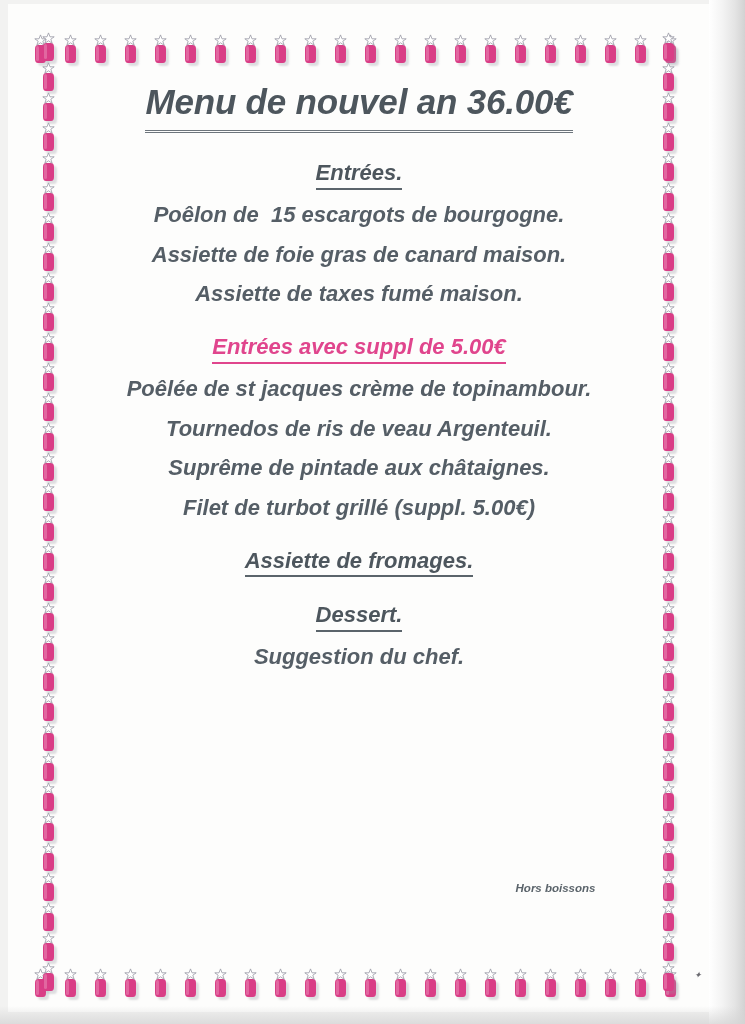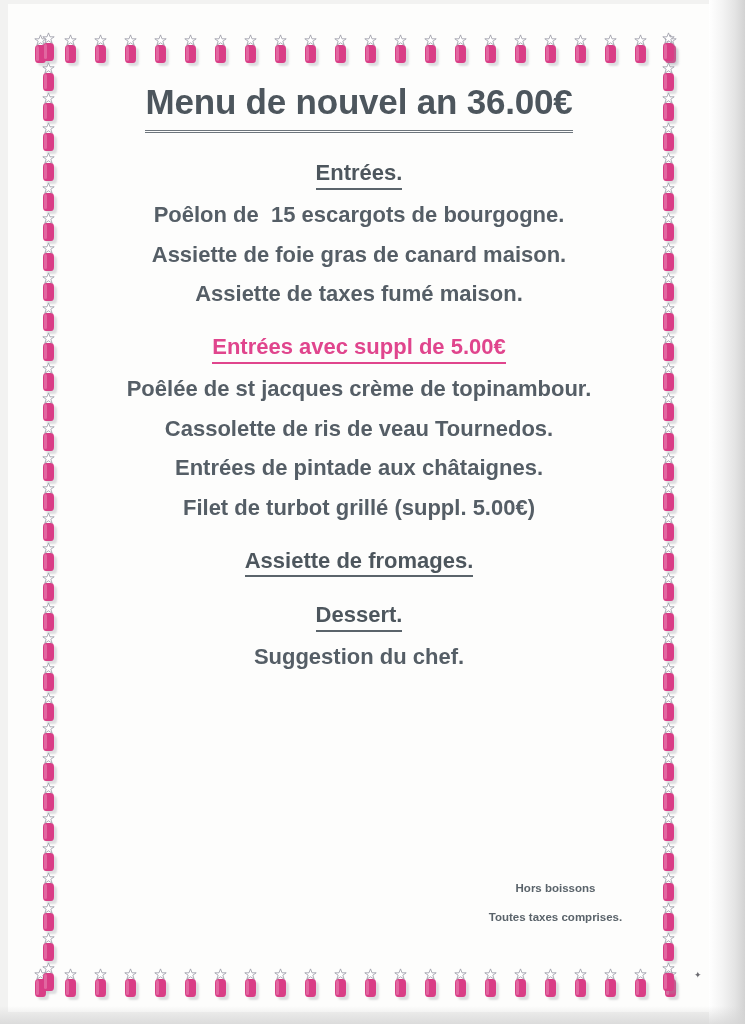--- a/index.html
+++ b/index.html
@@ -40,20 +40,21 @@
   }
 
   
   .page {
     position: absolute;
     left: 8px;
     top: 4px;
     width: 702px;
     height: 1008px;
     background: #fdfdfc;
+    font-style: italic;
   }
 
   
   .border-strip {
     position: absolute;
     pointer-events: none;
   }
   .border-top    { left: 22px;  top: 28px;   width: 658px; height: 34px; }
   .border-bottom { left: 22px;  top: 962px;  width: 658px; height: 34px; }
   .border-left   { left: 26px;  top: 28px;   width: 34px;  height: 968px; }
@@ -1058,33 +1059,32 @@
         <h1 class="menu-title">Menu de nouvel an 36.00€</h1>
       </div>
 
       <div id="sections-root">
           <div class="head-wrap"><h2 class="section-head">Entrées.</h2></div>
           <p class="dish">Poêlon de  15 escargots de bourgogne.</p>
           <p class="dish">Assiette de foie gras de canard maison.</p>
           <p class="dish">Assiette de taxes fumé maison.</p>
           <div class="head-wrap"><h2 class="section-head supp">Entrées avec suppl de 5.00€</h2></div>
           <p class="dish">Poêlée de st jacques crème de topinambour.</p>
-          <p class="dish">Cassolette de ris de veau Tournedos.</p>
-          <p class="dish">Entrées de pintade aux châtaignes.</p>
+          <p class="dish">Tournedos de ris de veau Argenteuil.</p>
+          <p class="dish">Suprême de pintade aux châtaignes.</p>
           <p class="dish">Filet de turbot grillé (suppl. 5.00€)</p>
           <div class="head-wrap"><h2 class="section-head">Assiette de fromages.</h2></div>
           <div class="head-wrap"><h2 class="section-head">Dessert.</h2></div>
           <p class="dish">Suggestion du chef.</p>
         </div>
 
     </div>
 
     <div class="footnotes" id="footnotes-root">
         <p class="footnote">Hors boissons</p>
-        <p class="footnote">Toutes taxes comprises.</p>
       </div>
 
     <div class="artifact">✦</div>
   </div>
 
   <div class="scan-edge-right"></div>
   <div class="scan-edge-bottom"></div>
 </div>
 
 </body></html>

